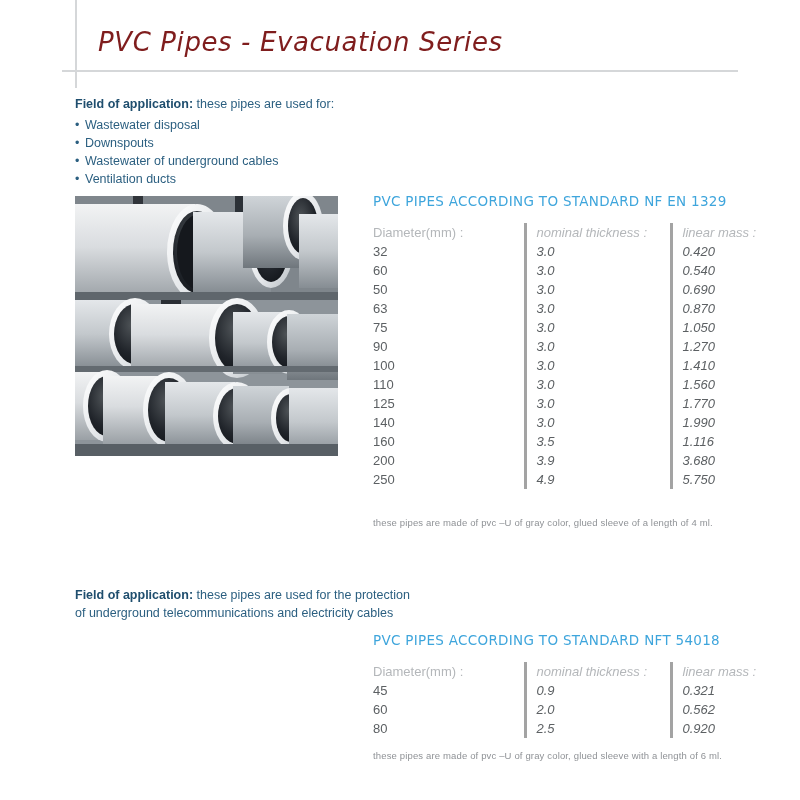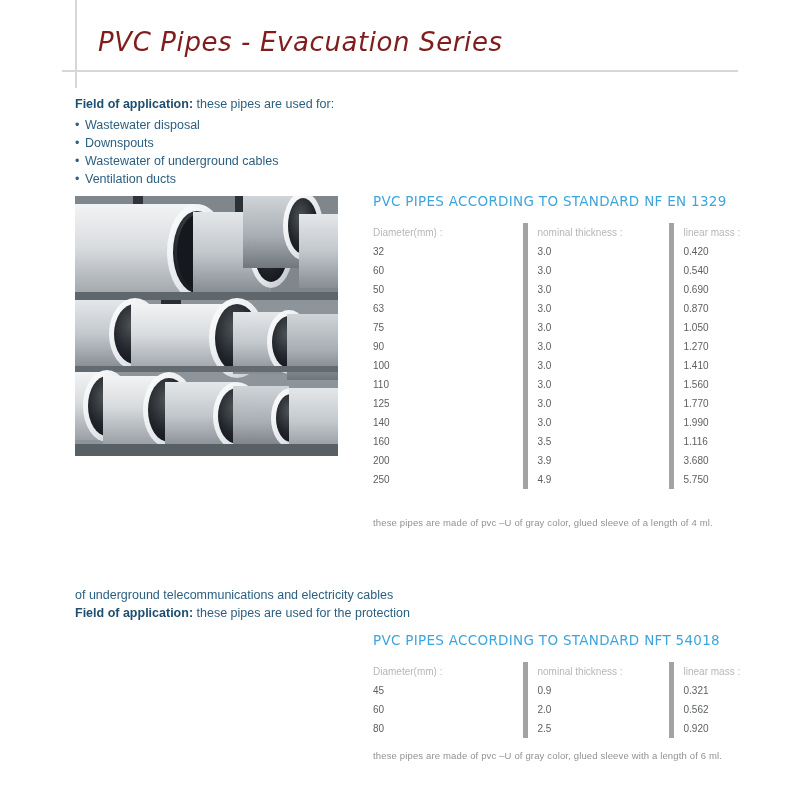--- a/index.html
+++ b/index.html
@@ -103,34 +103,35 @@
     border-collapse: collapse;
     width: 392px;
     table-layout: fixed;
   }
   table.spec col.c1 { width: 152px; }
   table.spec col.c2 { width: 146px; }
   table.spec col.c3 { width: 94px; }
 
   table.spec th, table.spec td {
     text-align: left;
-    font-size: 10px;
+    font-size: 13px;
     font-weight: normal;
     padding: 0 0 0 10px;
     height: 19px;
     vertical-align: middle;
     font-family: "Liberation Sans", sans-serif;
   }
   table.spec th:first-child, table.spec td:first-child { padding-left: 0; }
 
   table.spec th { color: #b4b7ba; }
   table.spec td { color: #5c6063; }
 
   table.spec th.sep, table.spec td.sep {
-    border-left: 5px solid #a3a3a3;
+    border-left: 3px solid #a3a3a3;
+    font-style: italic;
   }
 
   .footnote {
     margin-top: 28px;
     font-size: 9.5px;
     color: #8f9296;
     letter-spacing: 0.15px;
     white-space: nowrap;
   }
   #table-block-2 .footnote { margin-top: 12px; }
@@ -349,24 +350,24 @@
           <td class="sep">4.9</td>
           <td class="sep">5.750</td>
         </tr>
       </tbody>
     </table>
 
     <div class="footnote">these pipes are made of pvc –U of gray color, glued sleeve of a length of 4 ml.</div>
   </div>
 
   <div class="foa-block" id="foa-2">
-    <div class="foa-line">of underground telecommunications and electricity cables</div>
     <div class="foa-line">
       <span class="foa-strong">Field of application:</span><span> these pipes are used for the protection</span>
     </div>
+    <div class="foa-line">of underground telecommunications and electricity cables</div>
   </div>
 
   <div class="table-block" id="table-block-2">
     <div class="table-title">PVC PIPES ACCORDING TO STANDARD NFT 54018</div>
 
     <table class="spec">
       <colgroup>
           <col class="c1">
           <col class="c2">
           <col class="c3">

